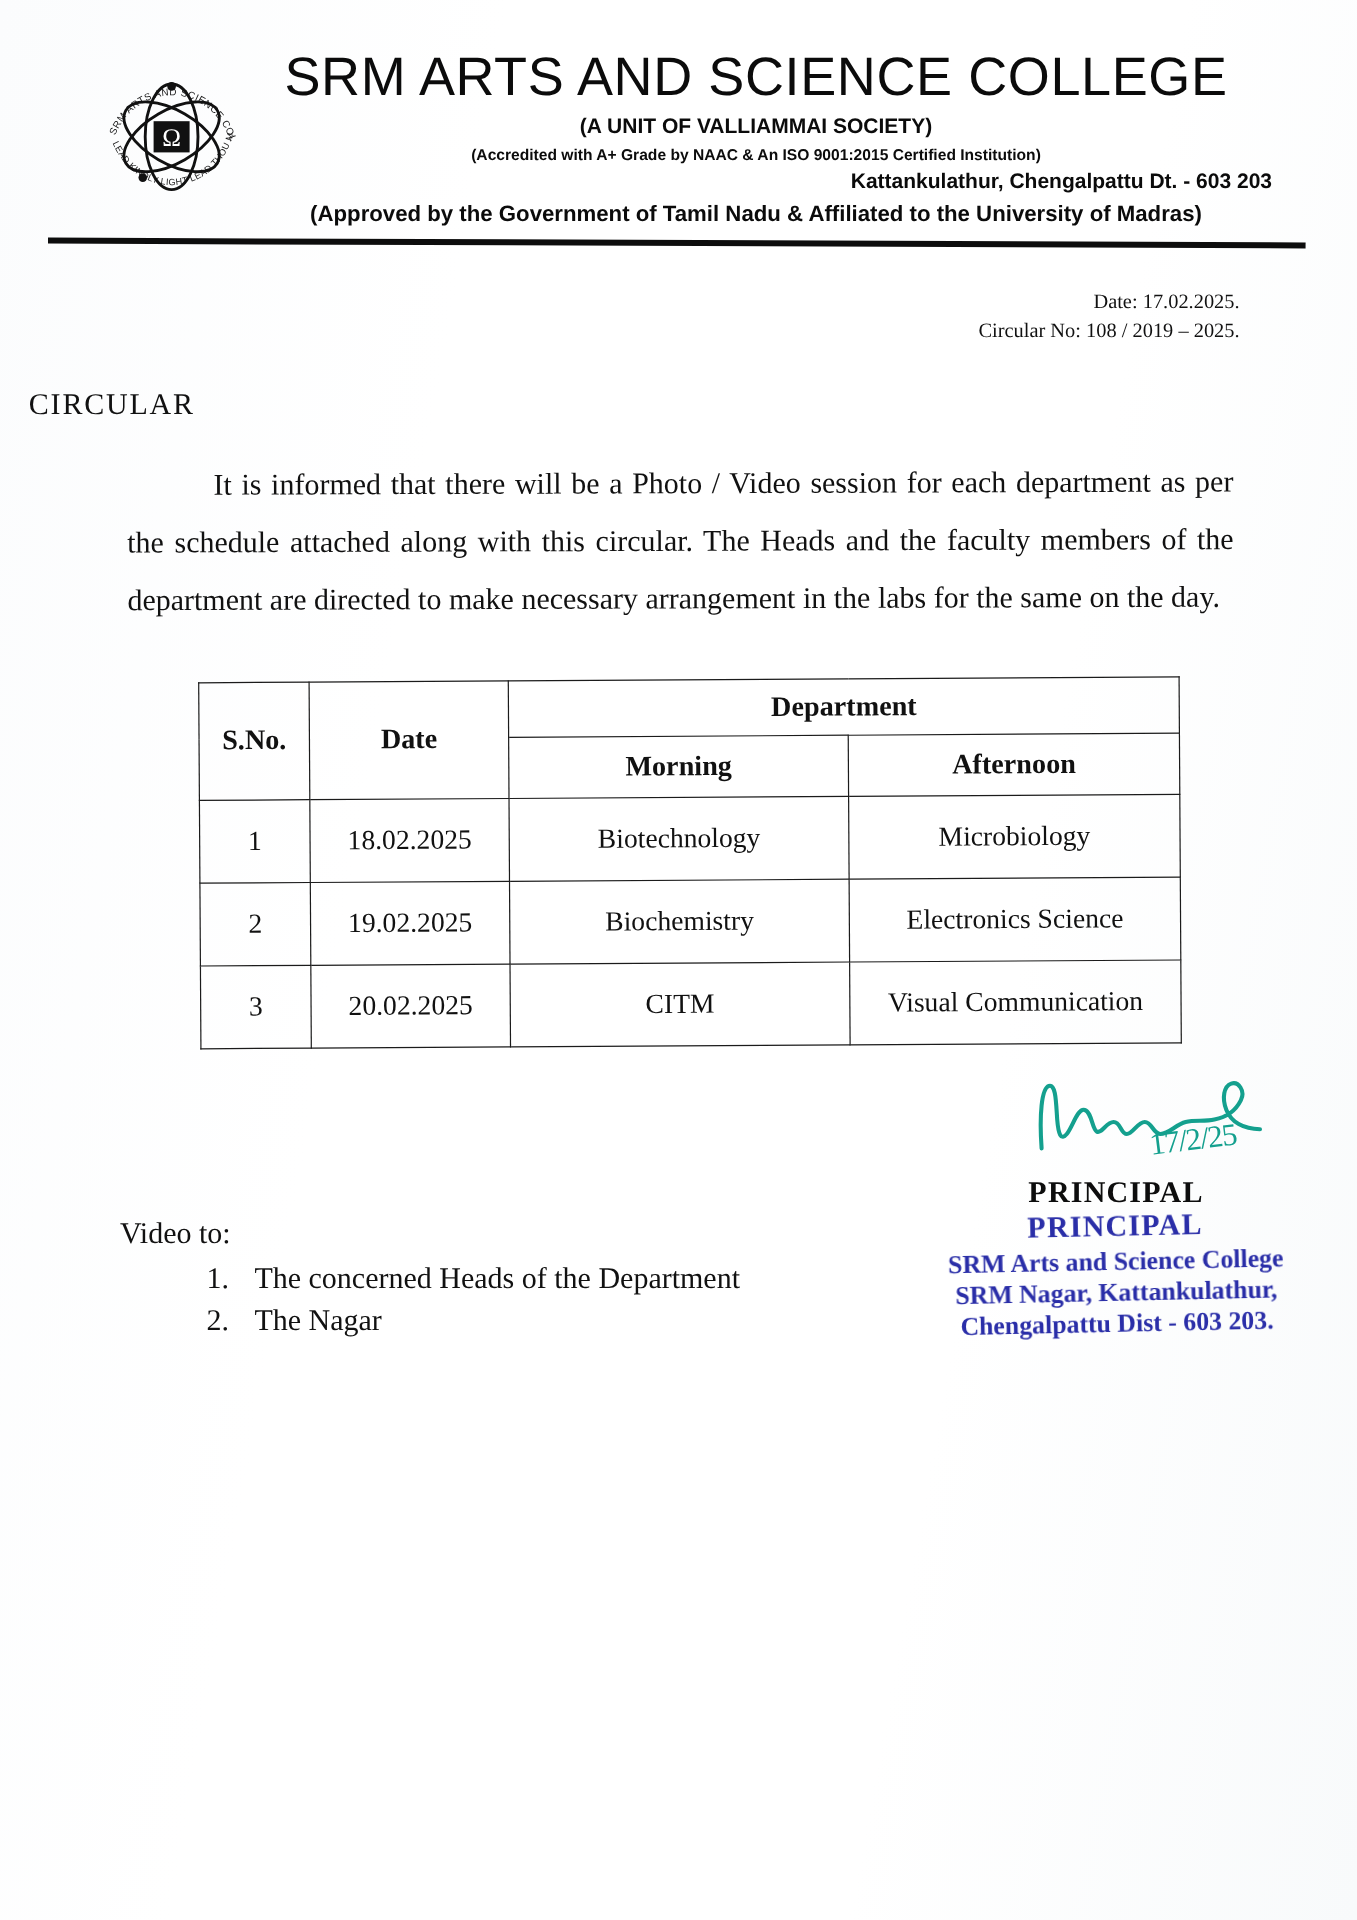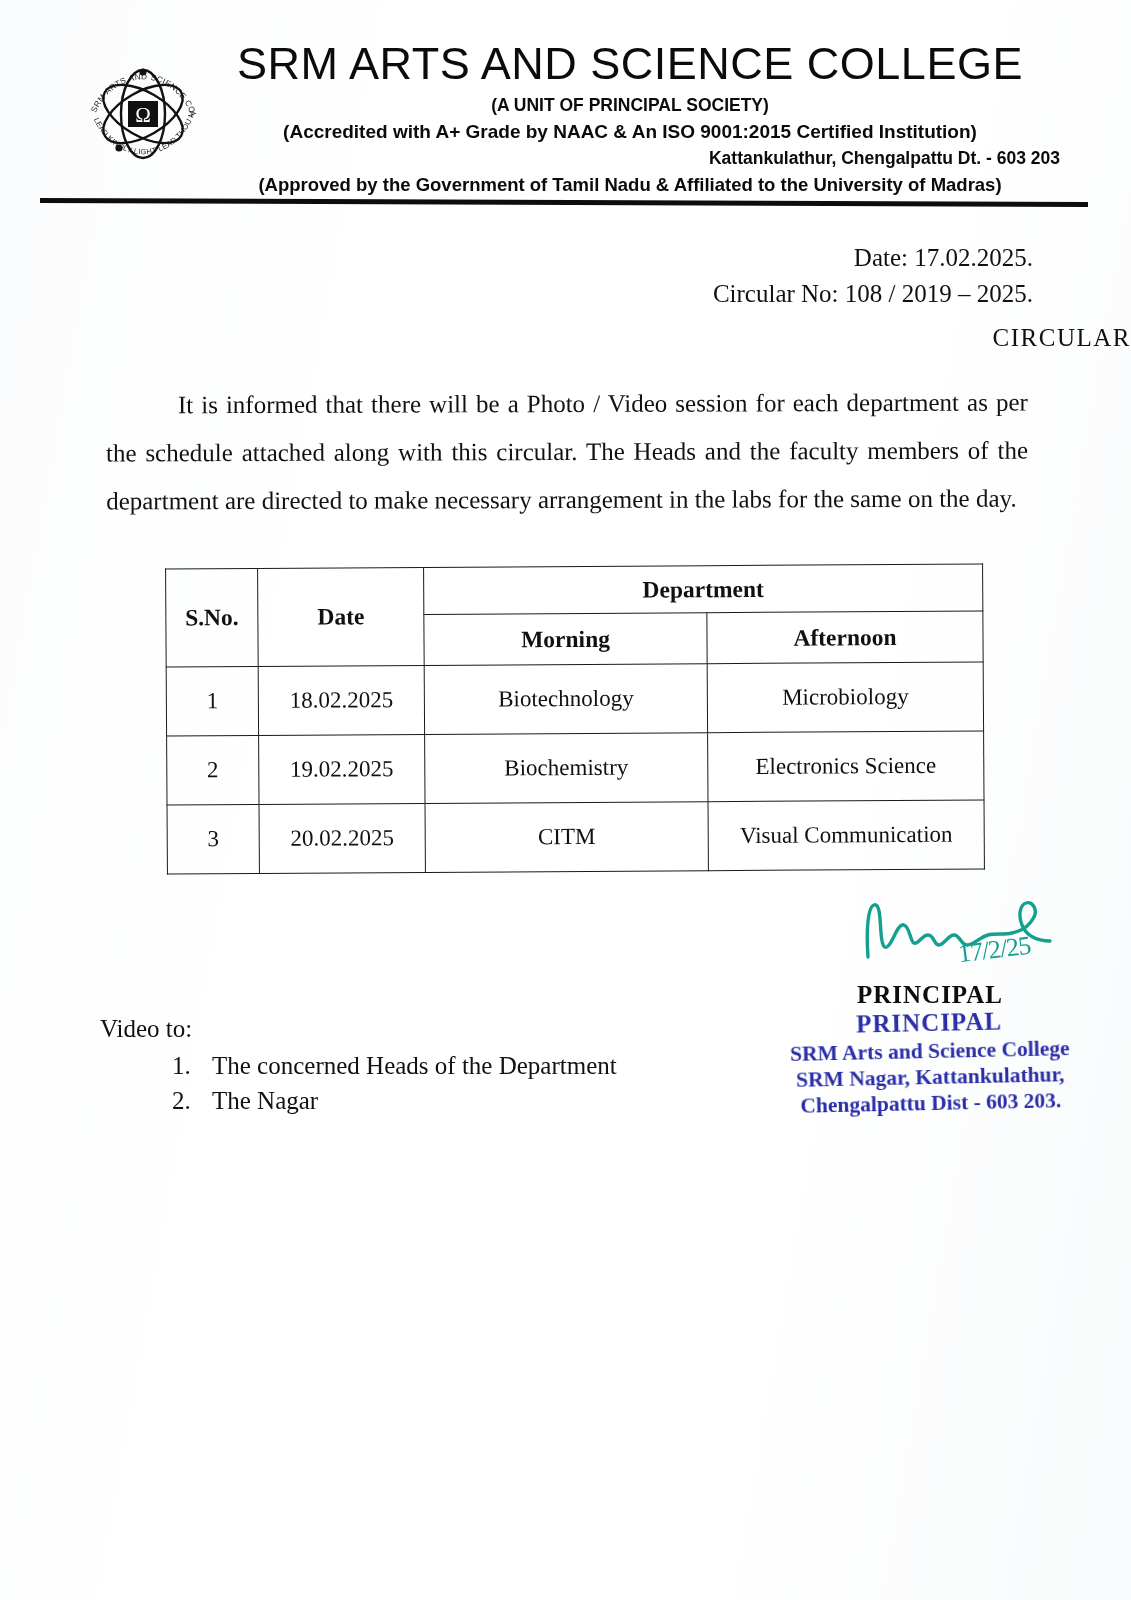--- a/index.html
+++ b/index.html
@@ -56,21 +56,21 @@
   .sub1 {
     font-family: "Liberation Sans", sans-serif;
     font-weight: bold;
     font-size: 17.5px;
     margin-top: 8px;
     color: #0b0b0b;
   }
   .sub2 {
     font-family: "Liberation Sans", sans-serif;
     font-weight: bold;
-    font-size: 19px;
+    font-size: 13px;
     margin-top: 5px;
     color: #0b0b0b;
   }
   .sub3 {
     font-family: "Liberation Sans", sans-serif;
     font-weight: bold;
     font-size: 17.5px;
     margin-top: 5px;
     color: #0b0b0b;
     text-align: right;
@@ -90,30 +90,30 @@
     background: #0d0d0d;
     transform: rotate(0.22deg);
     transform-origin: left center;
   }
 
   
   .meta {
     position: absolute;
     right: 98px; top: 240px;
     text-align: right;
-    font-size: 25px;
+    font-size: 17px;
     line-height: 1.42;
   }
 
   
   .circ-title {
     position: absolute;
     left: 0; top: 324px;
     width: 1131px;
-    text-align: right;
+    text-align: left;
     font-size: 25px;
     letter-spacing: 1.5px;
     padding-left: 24px;
     box-sizing: border-box;
   }
 
   
   .body-text {
     position: absolute;
     left: 106px; top: 380px;
@@ -245,21 +245,21 @@
         <circle cx="41" cy="112" r="3.6" fill="#111"></circle>
         <g transform="translate(65,78)">
           <rect x="-15" y="-13" width="30" height="26" fill="#111"></rect>
           <text x="0" y="8" text-anchor="middle" font-family="Liberation Serif, serif" font-size="21" fill="#ffffff">Ω</text>
         </g>
       </svg>
     </div>
 
     <div class="head-text">
       <div class="college-name">SRM ARTS AND SCIENCE COLLEGE</div>
-      <div class="sub1">(A UNIT OF PRINCIPAL SOCIETY)</div>
+      <div class="sub1">(A UNIT OF VALLIAMMAI SOCIETY)</div>
       <div class="sub2">(Accredited with A+ Grade by NAAC &amp; An ISO 9001:2015 Certified Institution)</div>
       <div class="sub3">Kattankulathur, Chengalpattu Dt. - 603 203</div>
       <div class="sub4">(Approved by the Government of Tamil Nadu &amp; Affiliated to the University of Madras)</div>
     </div>
 
     <div class="rule"></div>
   </div>
 
   <div class="meta">
     <div>Date: 17.02.2025.</div>

